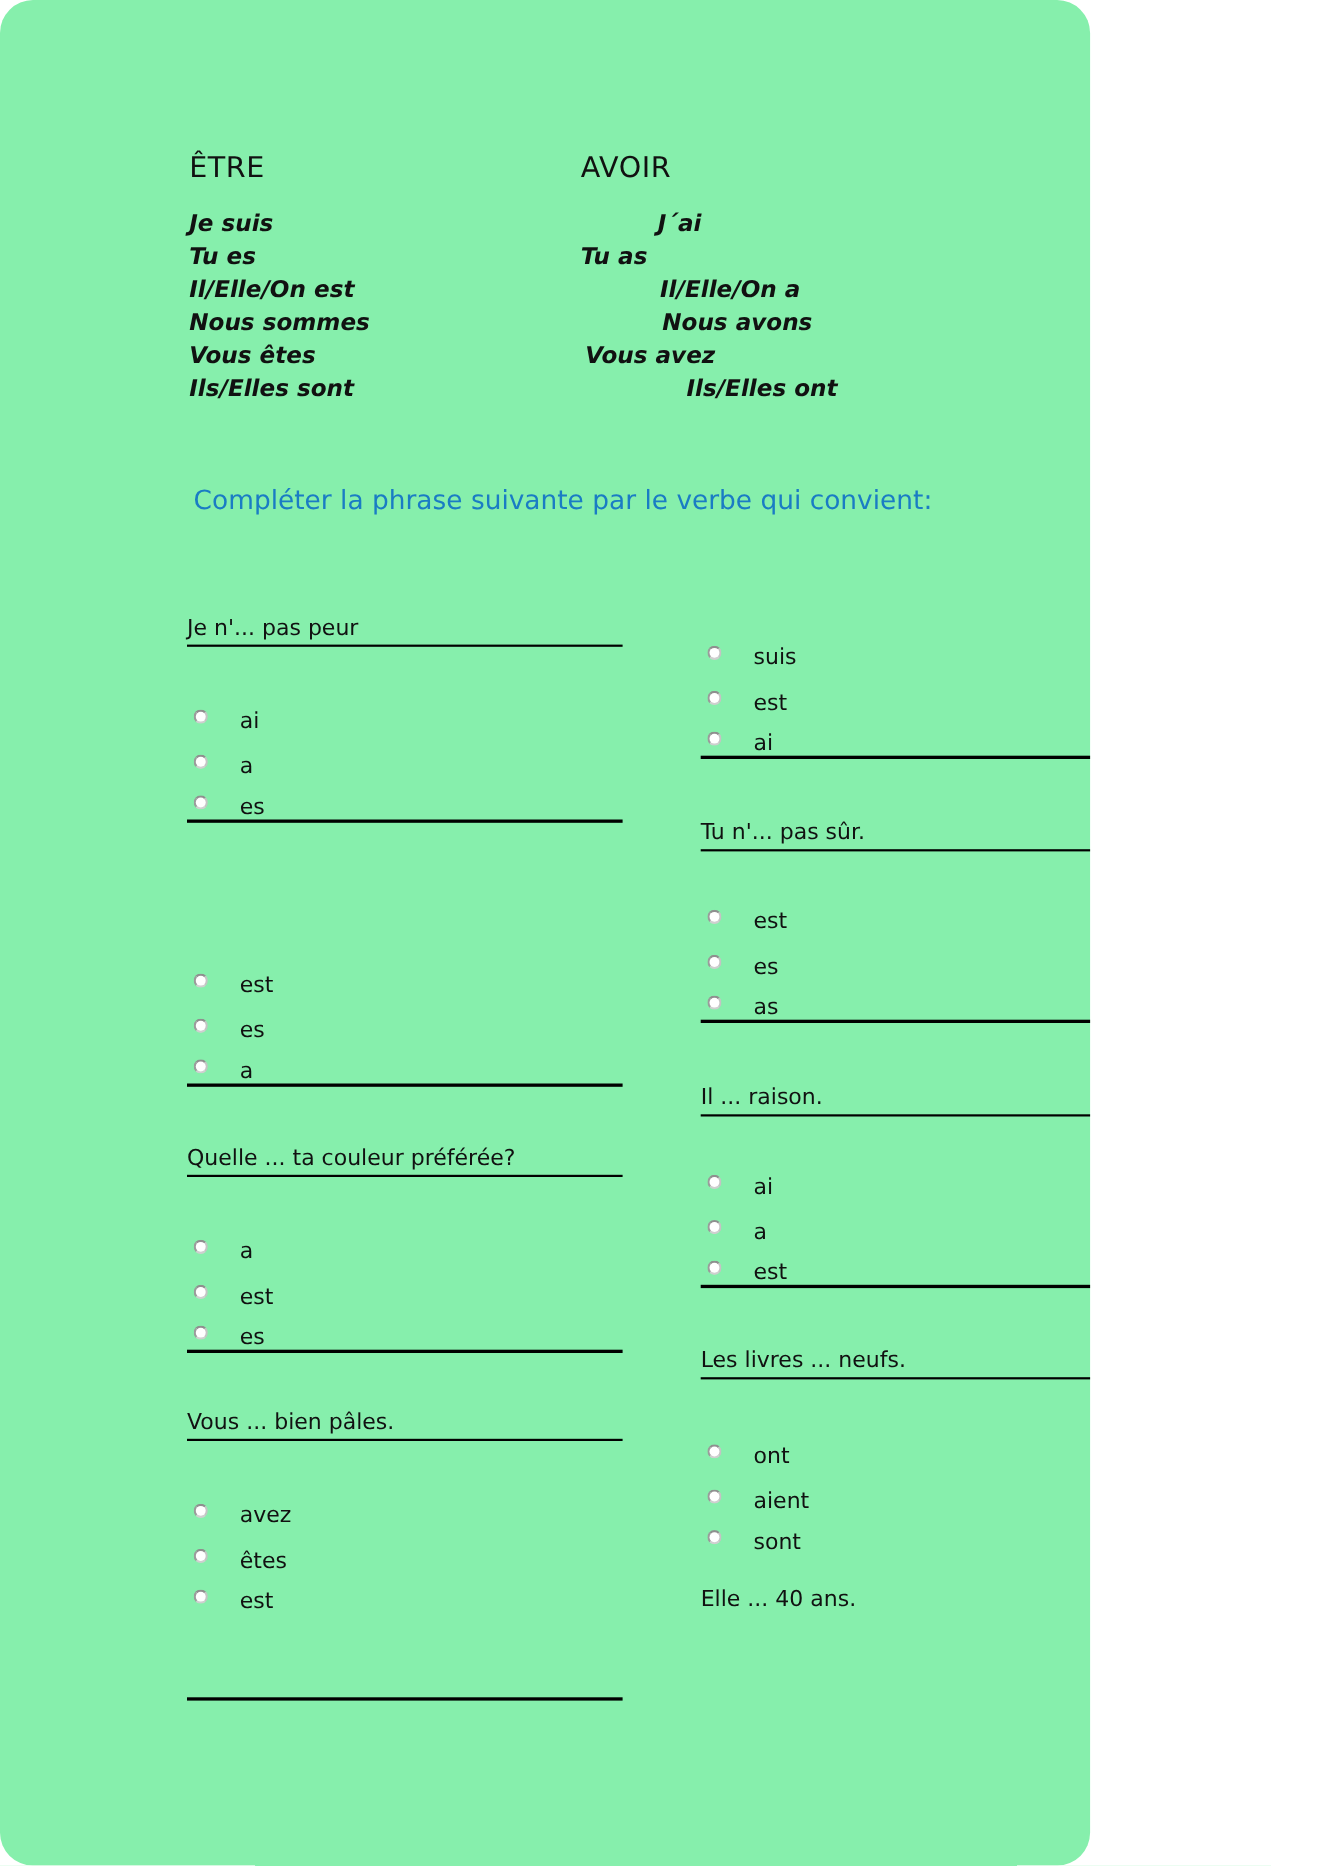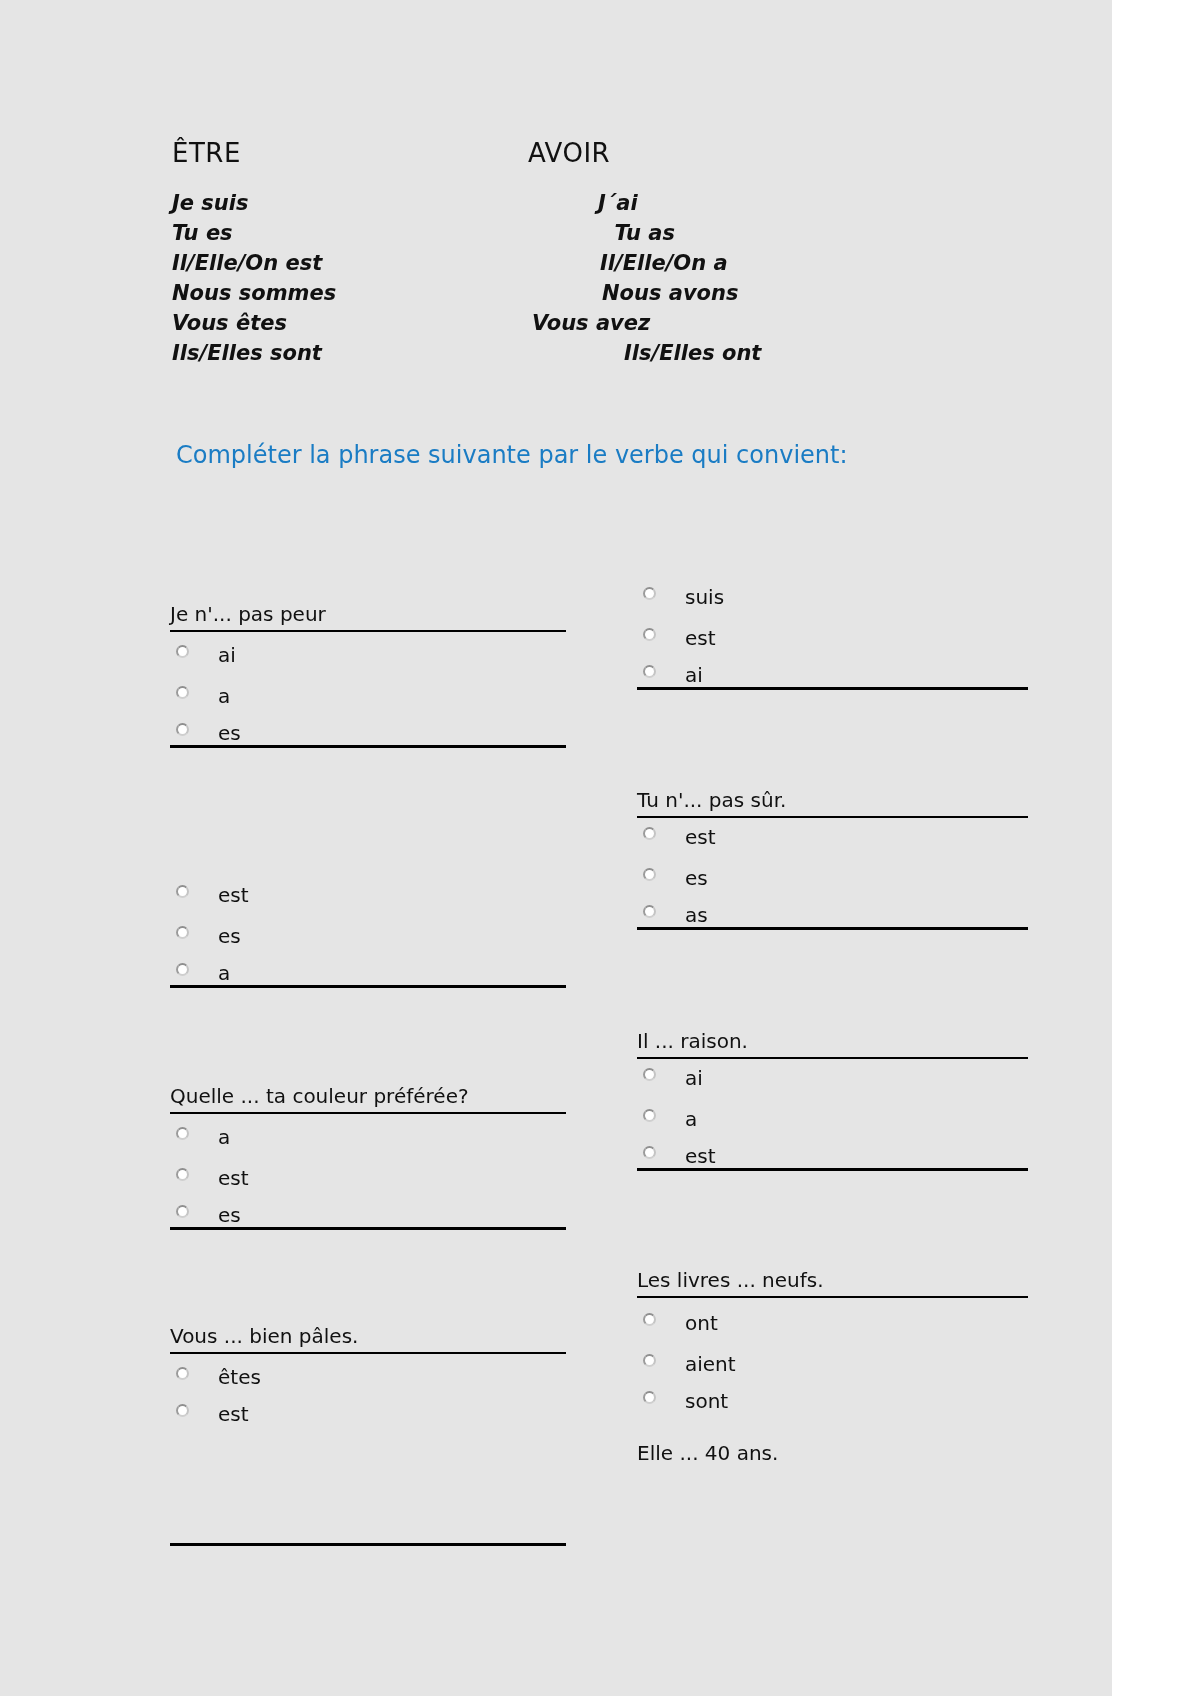--- a/index.html
+++ b/index.html
@@ -1,46 +1,47 @@
 <!DOCTYPE html>
 <html lang="fr"><head>
 <meta charset="utf-8">
 <style>
   html,body{margin:0;padding:0;background:#fff;}
   .page{
     position:relative;
-    width:1112px;height:1696px;
-    background:#e5e5e5;
+    width:991px;height:1696px;
+    background:#86efac;
     font-family:"DejaVu Sans","Liberation Sans",sans-serif;
     color:#111;
     overflow:hidden;
+    border-radius:30px;
   }
   
   .conj-title{position:absolute;font-size:26px;font-weight:400;letter-spacing:.5px;}
   .conj-title.etre{left:172px;top:138px;}
   .conj-title.avoir{left:528px;top:138px;}
   .conj-list{position:absolute;top:188px;margin:0;padding:0;list-style:none;
     font-size:21px;font-weight:bold;font-style:italic;line-height:30px;}
   .conj-list.etre{left:172px;}
   .conj-list.avoir{left:528px;}
   .conj-list.avoir li:nth-child(1){margin-left:70px;}
-  .conj-list.avoir li:nth-child(2){margin-left:0;text-align:center;}
+  .conj-list.avoir li:nth-child(2){margin-left:0;}
   .conj-list.avoir li:nth-child(3){margin-left:72px;}
   .conj-list.avoir li:nth-child(4){margin-left:74px;}
   .conj-list.avoir li:nth-child(5){margin-left:4px;}
   .conj-list.avoir li:nth-child(6){margin-left:96px;}
   
   .instruction{position:absolute;left:172px;top:436px;margin:4px;
     font-size:24px;font-weight:400;color:#1a7cc4;line-height:30px;}
   
   .quiz-col{position:absolute;top:0;height:100%;}
   .col-left{left:170px;width:396px;}
   .col-right{left:637px;width:391px;}
   .q-phrase{position:absolute;left:0;width:100%;font-size:20px;line-height:24px;box-sizing:border-box;}
-  .q-phrase.underlined{border-bottom:2px solid #000;padding-bottom:4px;margin-top:44px;}
+  .q-phrase.underlined{border-bottom:2px solid #000;padding-bottom:4px;}
   .opt-group{position:absolute;left:0;width:100%;box-sizing:border-box;}
   .opt-group.with-line{border-bottom:3px solid #000;}
   .opt-row{display:flex;align-items:center;height:41px;padding-left:6px;}
   .opt-row:last-child{height:auto;min-height:33px;}
   .radio{flex:0 0 auto;display:inline-block;width:13px;height:13px;margin-top:1px;
     border:2px solid;border-color:#8f8f8f #c4c4c4 #cfcfcf #9b9b9b;border-radius:50%;
     background:#fff;box-sizing:border-box;box-shadow:inset 0 1px 1px rgba(255,255,255,.7);cursor:pointer;}
   .opt-label{margin-left:29px;margin-top:9px;font-size:20px;line-height:24px;}
   .hr-line{position:absolute;left:0;width:100%;height:3px;background:#000;}
 </style>
@@ -118,20 +119,24 @@
       <div class="opt-row">
         <span class="radio"></span>
         <span class="opt-label">es</span>
       </div>
     </div>
 
     <div class="q-phrase underlined" style="top:1280px">Vous ... bien pâles.</div>
     <div class="opt-group" style="top:1352px">
       <div class="opt-row">
         <span class="radio"></span>
+        <span class="opt-label">avez</span>
+      </div>
+      <div class="opt-row">
+        <span class="radio"></span>
         <span class="opt-label">êtes</span>
       </div>
       <div class="opt-row">
         <span class="radio"></span>
         <span class="opt-label">est</span>
       </div>
     </div>
 
     <div class="hr-line" style="top:1543px"></div>
   </div>

